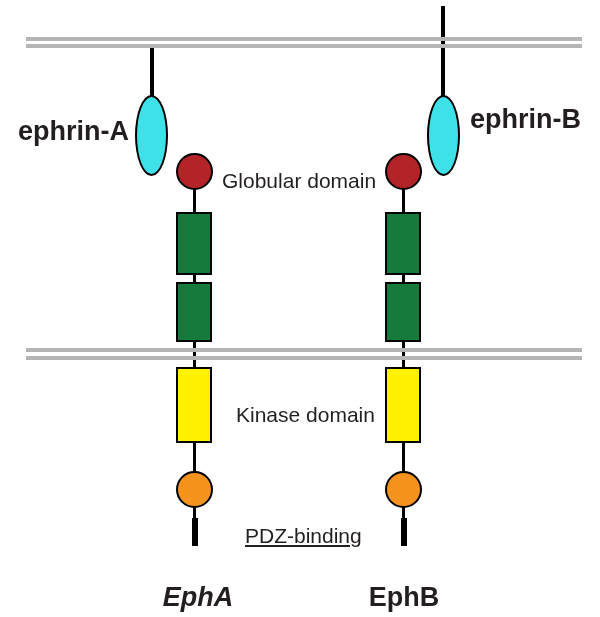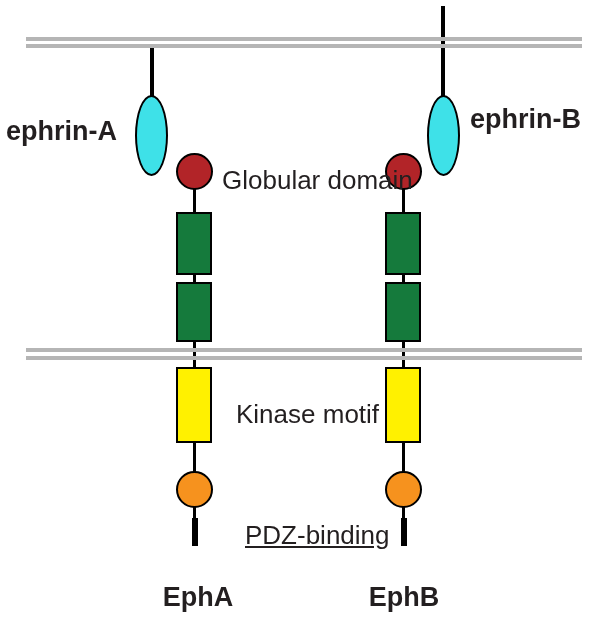--- a/index.html
+++ b/index.html
@@ -30,21 +30,21 @@
   .kinase-rect { width: 36px; height: 76px; background: var(--kinase); }
   .sam-circle { width: 37px; height: 37px; border-radius: 50%;
                 background: var(--sam); }
   .pdz-stub { position: absolute; width: 6px; height: 28px;
               background: var(--outline); z-index: 2; }
 
   
   .label { position: absolute; color: var(--text); z-index: 4;
            white-space: nowrap; }
   .ligand-label { font-size: 27px; font-weight: bold; line-height: 28px; }
-  .domain-label { font-size: 26px; line-height: 29px; }
+  .domain-label { font-size: 21px; line-height: 29px; }
   .receptor-label { font-size: 27px; font-weight: bold; line-height: 28px;
                     width: 80px; text-align: center; }
   .align-right { text-align: right; }
 </style>
 </head>
 <body>
 
 <div class="canvas">
 
   <div class="stalk" style="left:150px; top:46px; width:4px; height:53px;"></div>
@@ -75,29 +75,29 @@
 
   <div>
     <div class="mem-bar" style="top:37px;"></div>
     <div class="mem-bar" style="top:44px;"></div>
   </div>
   <div>
     <div class="mem-bar" style="top:348px;"></div>
     <div class="mem-bar" style="top:356px;"></div>
   </div>
 
-  <div class="label ligand-label align-right" style="left:6px; top:117px; width:110px;text-align:center;">ephrin-A</div>
+  <div class="label ligand-label align-right" style="left:18px; top:117px; width:110px;text-align:center;">ephrin-A</div>
   <div class="label ligand-label" style="left:470px; top:105px;">ephrin-B</div>
 
   <div class="label domain-label" style="left:222px; top:166px;">Globular domain</div>
 
 
-  <div class="label domain-label" style="left:236px; top:400px;">Kinase motif</div>
+  <div class="label domain-label" style="left:236px; top:400px;">Kinase domain</div>
 
 
   <div class="label domain-label" style="left:245px; top:521px;text-decoration:underline;">
     <div>PDZ-binding</div>
   </div>
 
-  <div class="label receptor-label" style="left:158px; top:583px;">EphA</div>
+  <div class="label receptor-label" style="left:158px; top:583px;font-style:italic;">EphA</div>
   <div class="label receptor-label" style="left:364px; top:583px;">EphB</div>
 
 </div>
 
 </body></html>

